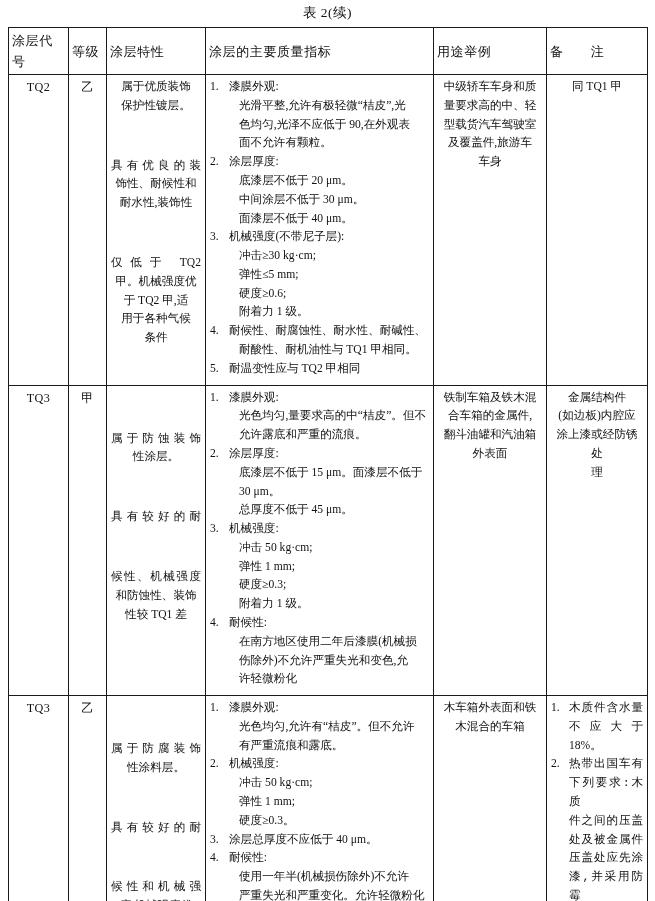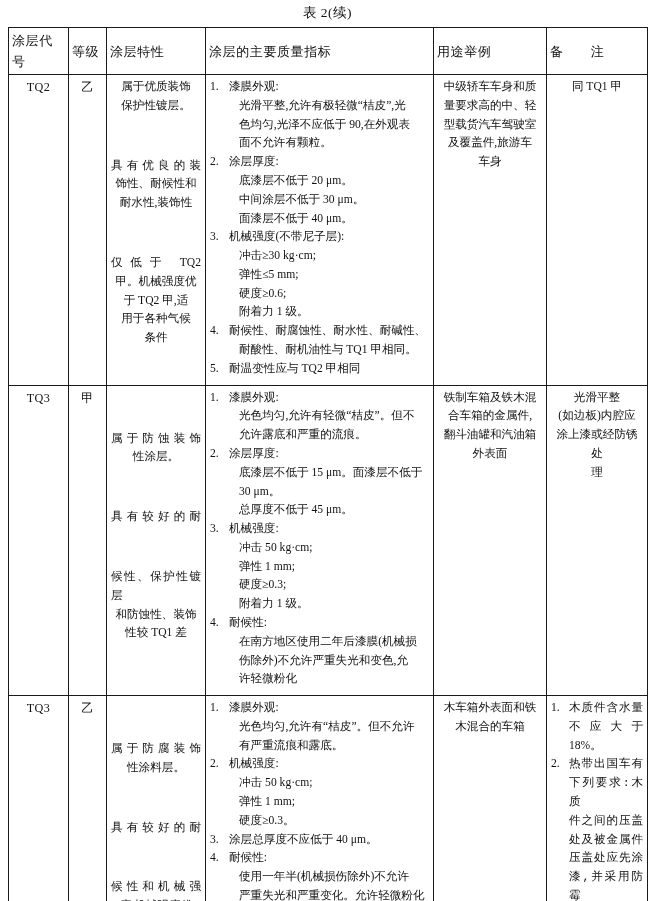--- a/index.html
+++ b/index.html
@@ -214,30 +214,30 @@
         </td>
       </tr>
 
       <tr>
         <td class="code">TQ3</td>
         <td class="grade">甲</td>
         <td class="prop">
           <span class="pline just">属于防蚀装饰</span>
           <span class="pline">性涂层。</span>
           <span class="pline just">具有较好的耐</span>
-          <span class="pline just">候性、保护性镀层</span>
+          <span class="pline just">候性、机械强度</span>
           <span class="pline">和防蚀性、装饰</span>
           <span class="pline">性较 TQ1 差</span>
         </td>
         <td class="spec">
           <ol class="speclist">
             <li>
               <span class="num">1.</span>
               <span class="sub noind">漆膜外观:</span>
-              <span class="sub">光色均匀,允许有轻微“桔皮”。但不</span>
+              <span class="sub">光色均匀,量要求高的中“桔皮”。但不</span>
               <span class="sub">允许露底和严重的流痕。</span>
             </li>
             <li>
               <span class="num">2.</span>
               <span class="sub noind">涂层厚度:</span>
               <span class="sub">底漆层不低于 15 μm。面漆层不低于</span>
               <span class="sub">30 μm。</span>
               <span class="sub">总厚度不低于 45 μm。</span>
             </li>
             <li>
@@ -257,21 +257,21 @@
             </li>
           </ol>
         </td>
         <td class="use">
           <span class="pline">铁制车箱及铁木混</span>
           <span class="pline">合车箱的金属件,</span>
           <span class="pline">翻斗油罐和汽油箱</span>
           <span class="pline">外表面</span>
         </td>
         <td class="note">
-          <span class="pline">光滑平整</span>
+          <span class="pline">金属结构件</span>
           <span class="pline">(如边板)内腔应</span>
           <span class="pline">涂上漆或经防锈处</span>
           <span class="pline">理</span>
         </td>
       </tr>
 
       <tr>
         <td class="code">TQ3</td>
         <td class="grade">乙</td>
         <td class="prop">

